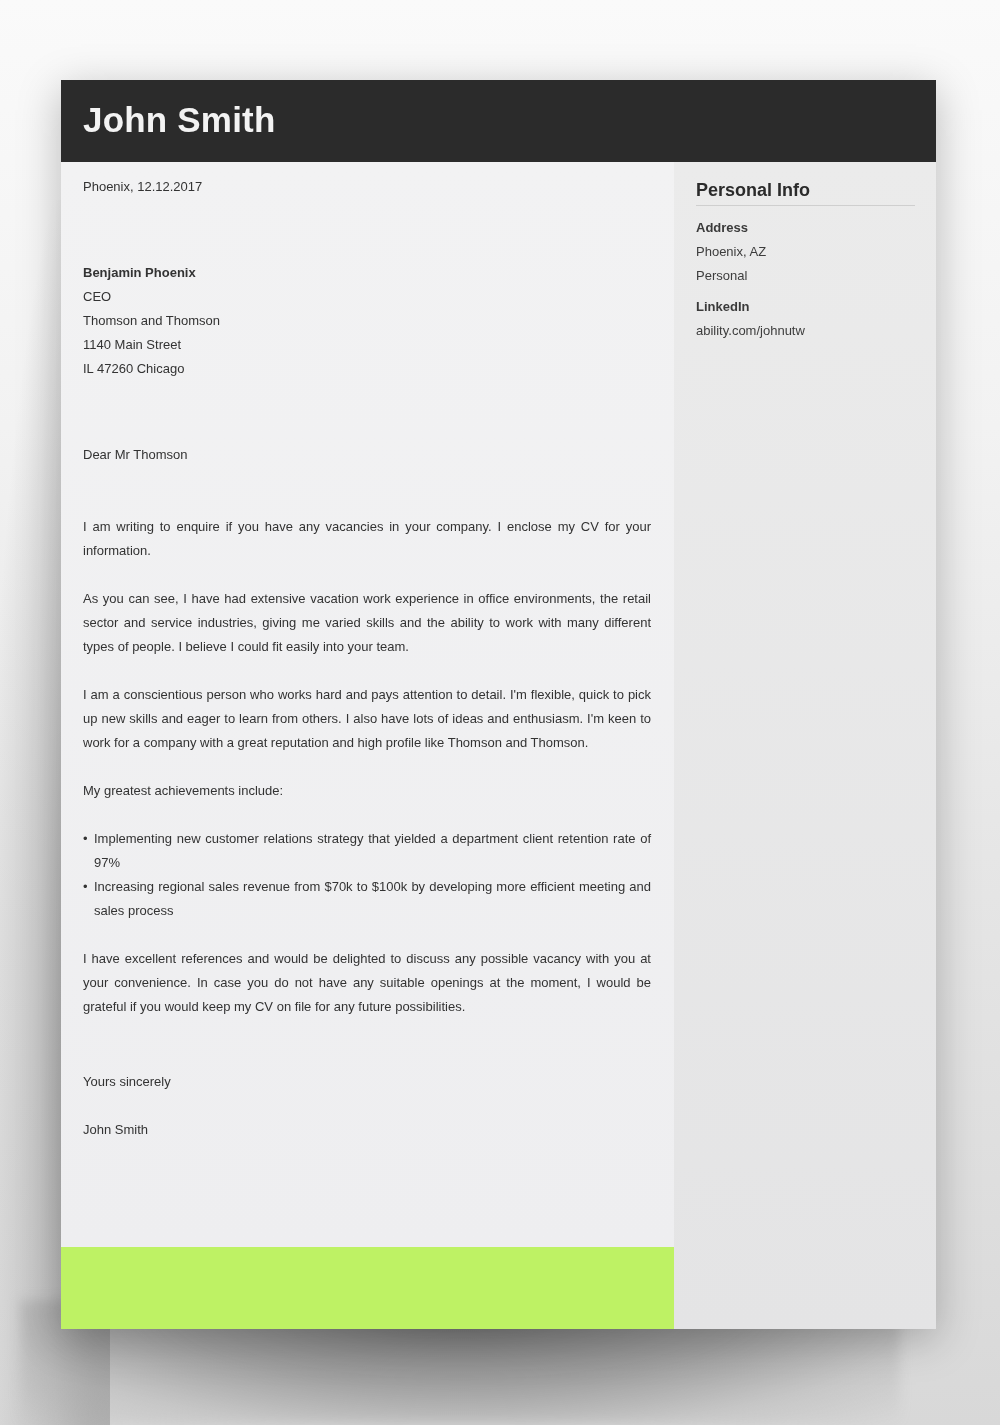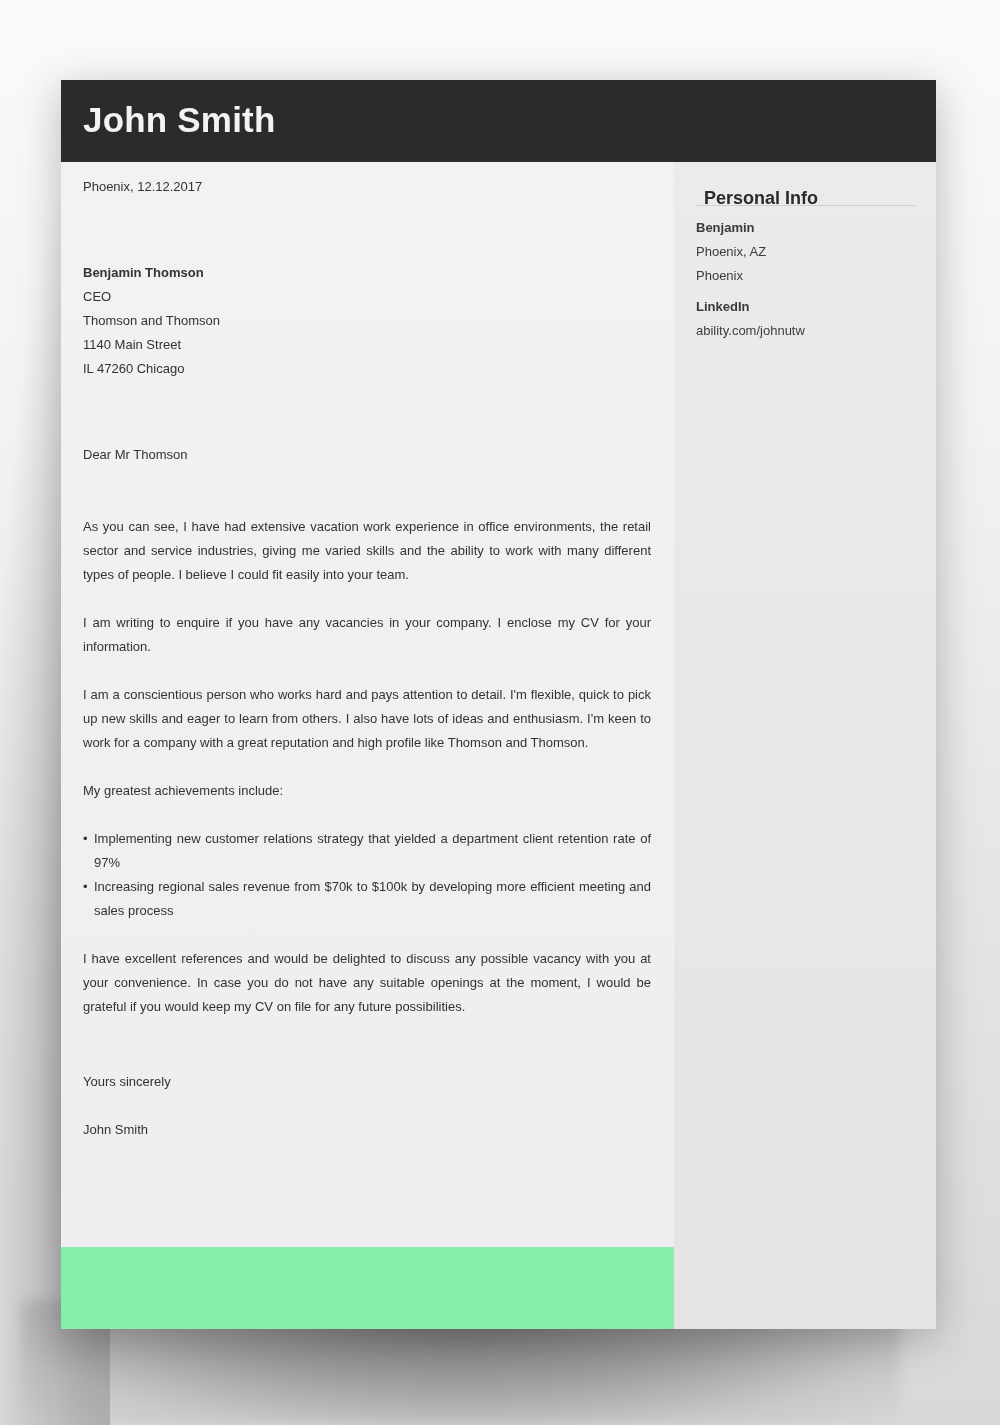--- a/index.html
+++ b/index.html
@@ -30,21 +30,21 @@
       height: 125px;
       background: radial-gradient(ellipse at 50% 10%, rgba(95,95,95,0.85) 0%, rgba(120,120,120,0.6) 45%, rgba(160,160,160,0.3) 75%, rgba(220,220,220,0) 100%);
       filter: blur(6px);
     }
     .page {
       position: absolute;
       left: 61px;
       top: 80px;
       width: 875px;
       height: 1249px;
-      background: #86efac;
+      background: #bef264;
       box-shadow: 0 10px 40px rgba(0,0,0,0.25);
     }
     .header {
       position: absolute;
       left: 0;
       top: 0;
       width: 875px;
       height: 82px;
       background: #2b2b2b;
     }
@@ -146,21 +146,21 @@
       position: absolute;
       left: 22px;
       top: 0;
       width: 219px;
       color: #333;
     }
     .side-title {
       position: absolute;
       top: 17px;
       left: 0;
-      margin: 8px;
+      margin: 0;
       font-size: 18px;
       font-weight: bold;
       color: #2b2b2b;
       line-height: 22px;
       white-space: nowrap;
     }
     .side-rule {
       position: absolute;
       top: 43px;
       left: 0;
@@ -198,32 +198,32 @@
   <div class="header">
     <h1 class="header-name">John Smith</h1>
   </div>
 
   <div class="main">
     <div class="content">
 
       <div class="date">Phoenix, 12.12.2017</div>
 
       <div class="recipient">
-        <div class="rname">Benjamin Thomson</div>
+        <div class="rname">Benjamin Phoenix</div>
         <div>CEO</div>
         <div>Thomson and Thomson</div>
         <div>1140 Main Street</div>
         <div>IL 47260 Chicago</div>
       </div>
 
       <div class="salutation">Dear Mr Thomson</div>
 
       <div class="body-text">
+        <p>I am writing to enquire if you have any vacancies in your company. I enclose my CV for your information.</p>
         <p>As you can see, I have had extensive vacation work experience in office environments, the retail sector and service industries, giving me varied skills and the ability to work with many different types of people. I believe I could fit easily into your team.</p>
-        <p>I am writing to enquire if you have any vacancies in your company. I enclose my CV for your information.</p>
         <p>I am a conscientious person who works hard and pays attention to detail. I'm flexible, quick to pick up new skills and eager to learn from others. I also have lots of ideas and enthusiasm. I'm keen to work for a company with a great reputation and high profile like Thomson and Thomson.</p>
         <p>My greatest achievements include:</p>
         <ul>
           <li>
             <span class="bullet">•</span>
             <span>Implementing new customer relations strategy that yielded a department client retention rate of 97%</span>
           </li>
           <li>
             <span class="bullet">•</span>
             <span>Increasing regional sales revenue from $70k to $100k by developing more efficient meeting and sales process</span>
@@ -238,23 +238,23 @@
     </div>
   </div>
 
   <div class="sidebar">
     <div class="side-content">
       <h2 class="side-title">Personal Info</h2>
       <div class="side-rule"></div>
 
       <div class="side-fields">
         <div class="field-group">
-          <div class="field-label">Benjamin</div>
+          <div class="field-label">Address</div>
           <div class="field-value">Phoenix, AZ</div>
-          <div class="field-value">Phoenix</div>
+          <div class="field-value">Personal</div>
         </div>
         <div class="field-group">
           <div class="field-label">LinkedIn</div>
           <div class="field-value">ability.com/johnutw</div>
         </div>
       </div>
     </div>
   </div>
 
 </div>

